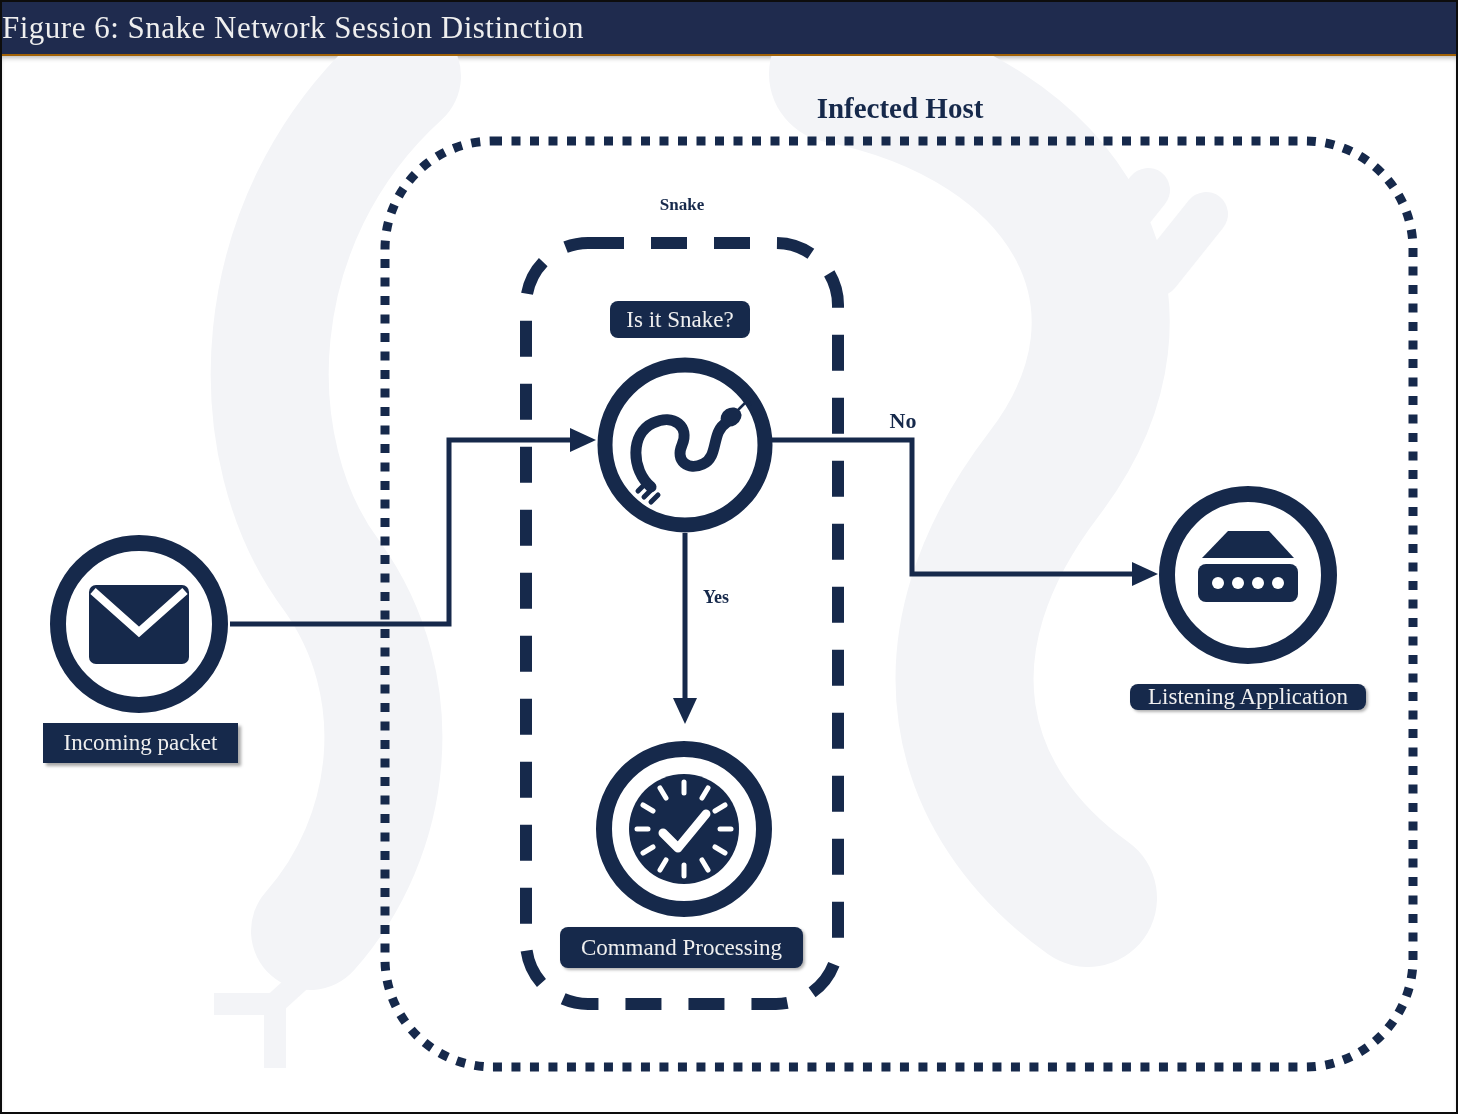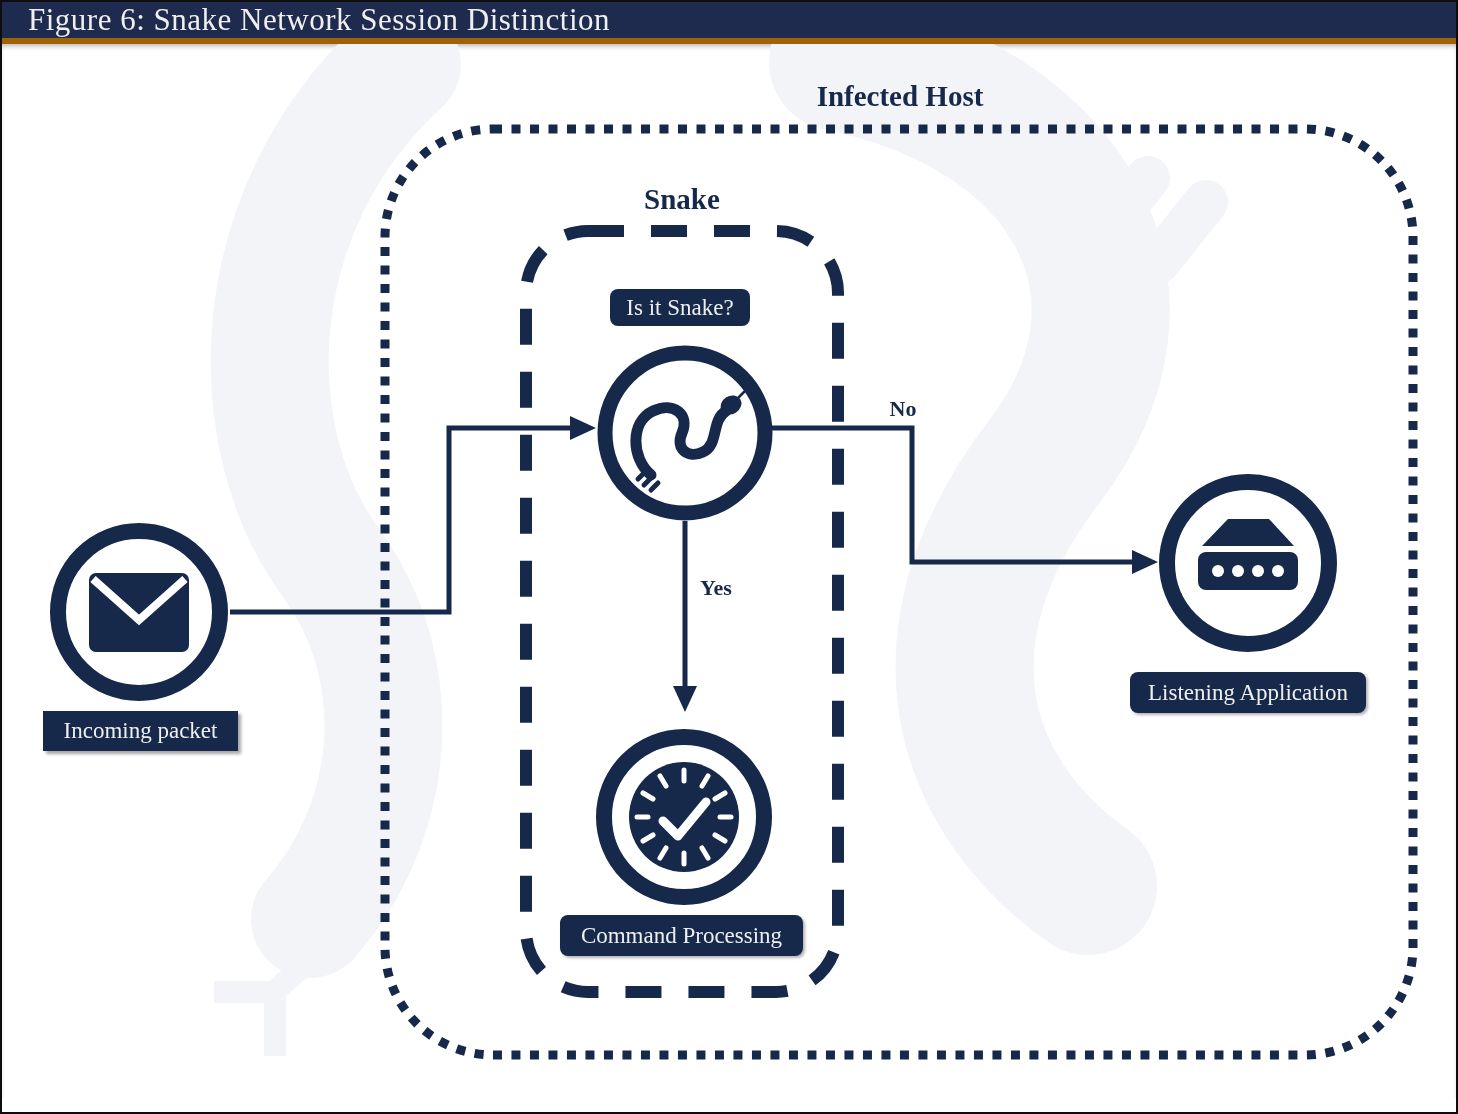--- a/index.html
+++ b/index.html
@@ -10,23 +10,23 @@
     --label-text:#efefef;
   }
   *{margin:0;padding:0;box-sizing:border-box;}
   body{background:#888;font-family:"Liberation Serif", serif;}
   .frame{
     position:relative;width:1458px;height:1114px;
     border:2px solid #0d0d0d;background:var(--background);
     overflow:hidden;
   }
   .titlebar{
-    height:42px;background:var(--title-bar);
-    border-bottom:6px solid #a16207;
-    display:flex;align-items:center;padding-left:26px;
+    height:54px;background:var(--title-bar);
+    border-bottom:2px solid #a16207;
+    display:flex;align-items:center;
   }
   .titlebar-text{
     color:var(--label-text);font-size:31px;letter-spacing:.5px;
     font-family:"Liberation Serif", serif;
   }
   .canvas{
     position:relative;width:1454px;height:1054px;background:var(--background);
     box-shadow:inset 0 4px 5px -2px rgba(0,0,0,.28);
   }
   .diagram-svg{position:absolute;left:0;top:0;}
@@ -35,35 +35,35 @@
   .wm{stroke:var(--watermark);fill:none;}
   .navy-stroke{stroke:var(--navy);fill:none;}
   .navy-fill{fill:var(--navy);stroke:none;}
   .white-stroke{stroke:#ffffff;fill:none;}
   .white-fill{fill:#ffffff;stroke:none;}
   .node-ring{fill:#ffffff;stroke:var(--navy);}
 
   
   .lbl{position:absolute;color:var(--navy);font-weight:700;text-align:center;}
   .lbl-infected{left:798px;top:36px;width:200px;font-size:29px;}
-  .lbl-snake{left:605px;top:139px;width:150px;font-size:29px;}
+  .lbl-snake{left:605px;top:139px;width:150px;font-size:17px;}
   .lbl-no{left:874px;top:352px;width:54px;font-size:22px;}
-  .lbl-yes{left:684px;top:531px;width:60px;font-size:22px;}
+  .lbl-yes{left:684px;top:531px;width:60px;font-size:18px;}
 
   .badge{
     position:absolute;background:var(--navy);color:var(--label-text);
     display:flex;align-items:center;justify-content:center;
     font-size:23px;font-family:"Liberation Serif", serif;
   }
   .badge-question{left:608px;top:245px;width:140px;height:37px;border-radius:8px;}
   .badge-incoming{left:41px;top:667px;width:195px;height:40px;border-radius:0;
     box-shadow:3px 3px 3px rgba(0,0,0,.35);}
   .badge-command{left:558px;top:871px;width:243px;height:41px;border-radius:8px;
     box-shadow:2px 2px 3px rgba(0,0,0,.3);}
-  .badge-listening{left:1128px;top:628px;width:236px;height:41px;border-radius:8px;
+  .badge-listening{left:1128px;top:628px;width:236px;height:26px;border-radius:8px;
     box-shadow:2px 2px 3px rgba(0,0,0,.3);}
 </style>
 </head>
 <body>
 
 <div class="frame">
 
   <div class="titlebar">
     <span class="titlebar-text">Figure 6: Snake Network Session Distinction</span>
   </div>

